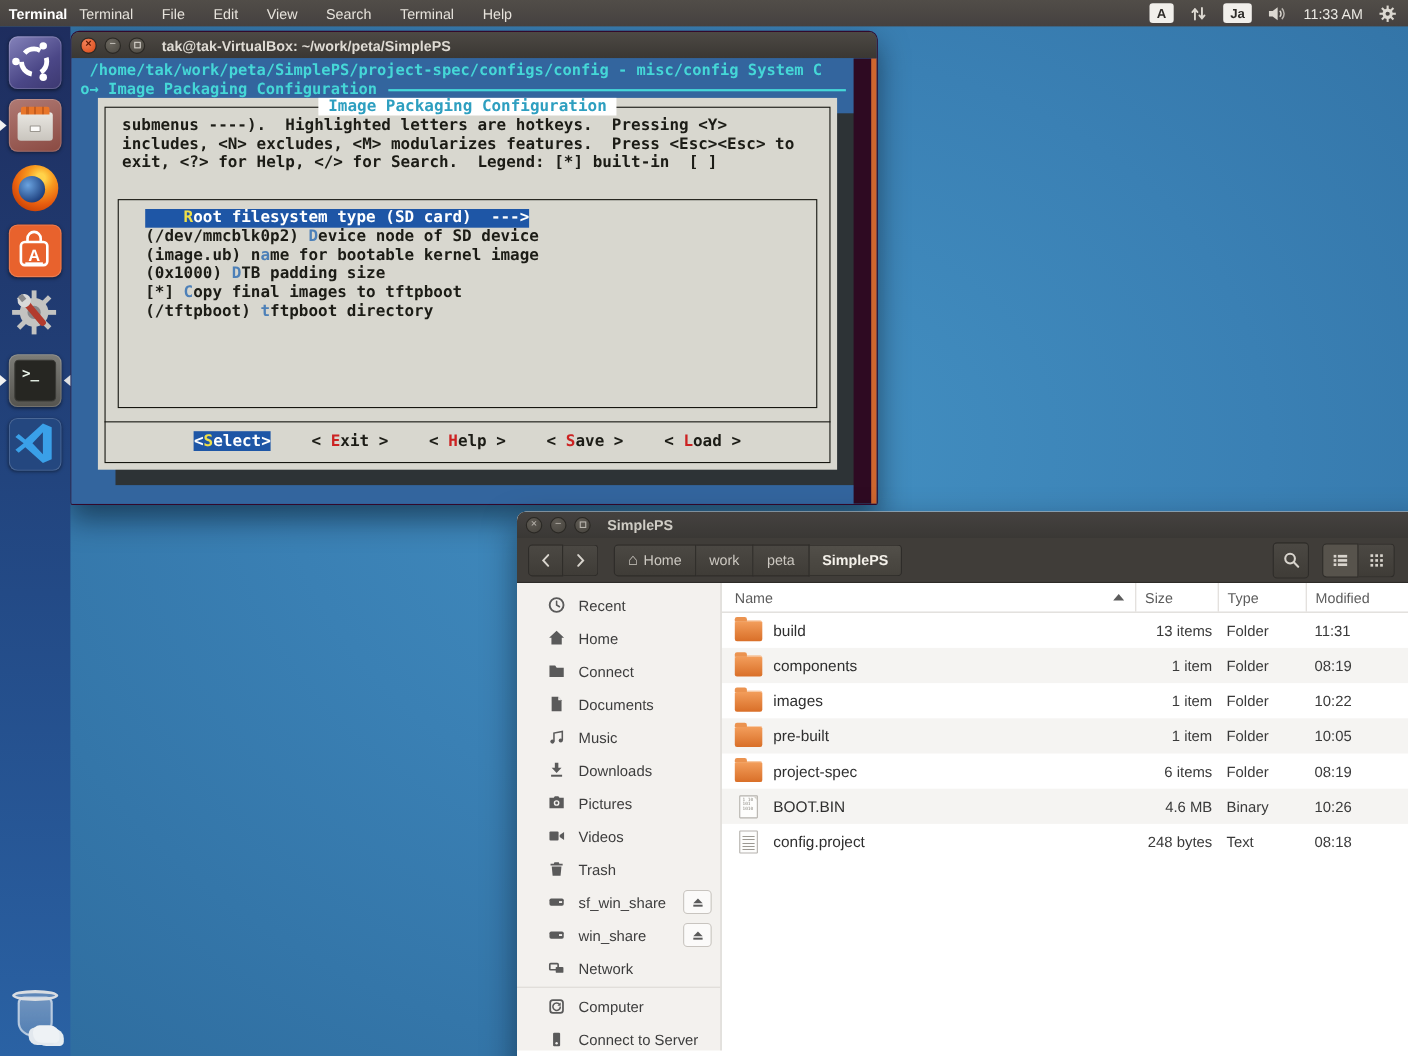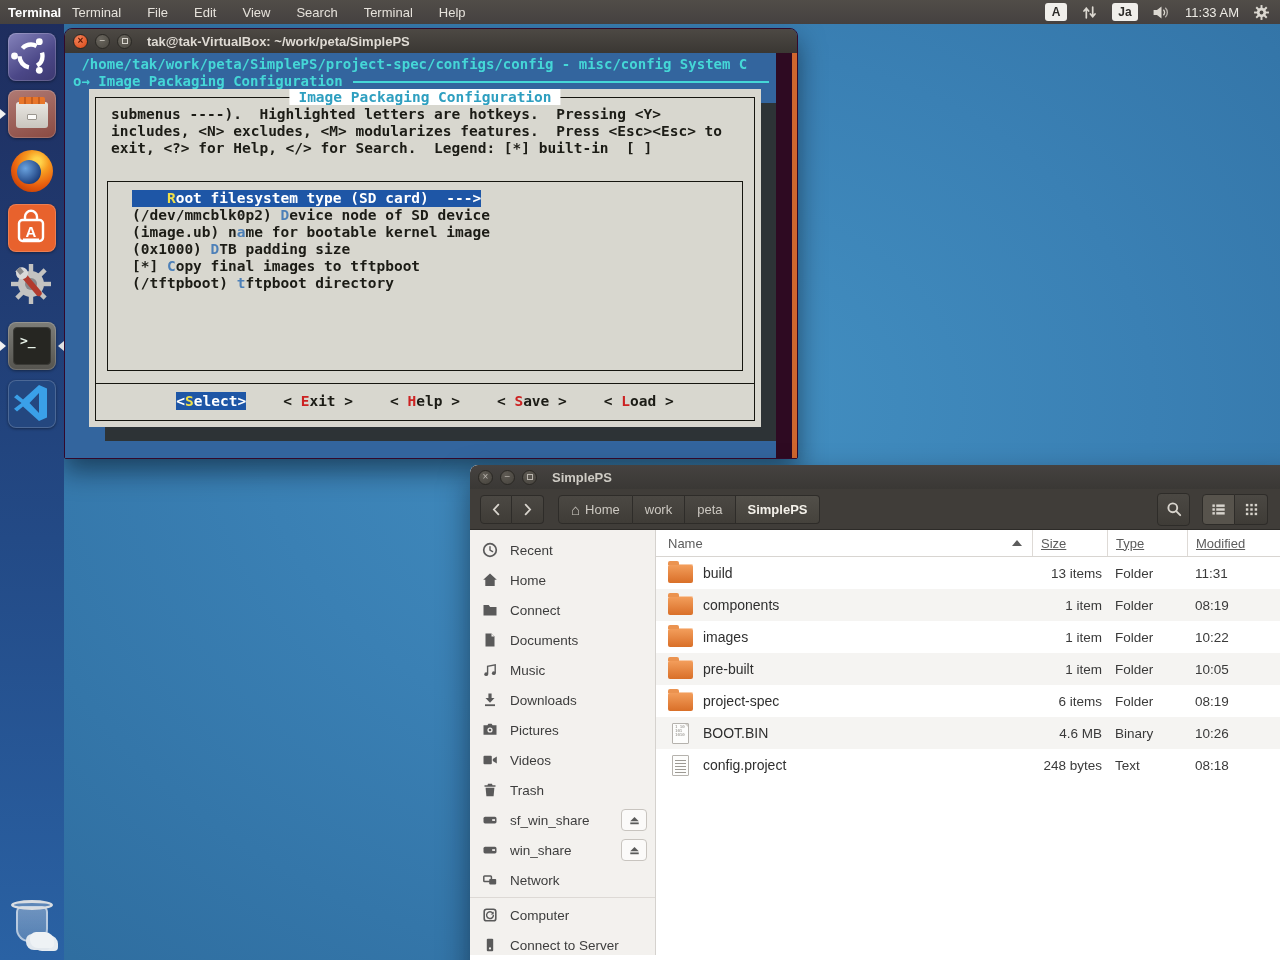--- a/index.html
+++ b/index.html
@@ -114,35 +114,35 @@
   .tb-right{margin-left:auto;display:flex;align-items:center;gap:12px;}
   .search-btn{width:33px;height:33px;border-radius:4px;}
   .view-group{display:flex;}
   .view-group .tb-btn{width:33px;height:31px;}
   .view-group .tb-btn:first-child{border-radius:4px 0 0 4px;}
   .view-group .tb-btn:last-child{border-radius:0 4px 4px 0;border-left:none;}
   .tb-btn.active{background:#57534c;}
 
   .fm-main{display:flex;height:425px;}
   .fm-sidebar{width:186px;background:#f3f1ee;border-right:1px solid #d5d2ce;padding-top:5px;overflow:hidden;position:relative;}
-  .sb-item{height:30px;display:flex;align-items:center;padding-left:12px;gap:12px;font-size:13.5px;color:#3d3d3d;position:relative;}
+  .sb-item{height:30px;display:flex;align-items:center;padding-left:28px;gap:12px;font-size:13.5px;color:#3d3d3d;position:relative;}
   .sb-item svg{flex:0 0 auto;color:#5a5a5a;}
   .sb-sep{height:1px;background:#ddd9d5;margin:2px 0;}
   .eject-btn{position:absolute;right:8px;top:4px;width:26px;height:22px;background:#fbfaf9;border:1px solid #c8c4bf;border-radius:4px;
     display:flex;align-items:center;justify-content:center;color:#5a5a5a;}
 
   .fm-files{flex:1;background:#fff;display:flex;flex-direction:column;}
   .f-header{height:27px;display:flex;align-items:center;border-bottom:1px solid #d8d5d1;font-size:13px;color:#5c5c5c;}
   .f-row{height:32px;display:flex;align-items:center;font-size:13.5px;color:#3a3a3a;}
   .f-row:nth-child(odd){background:#f5f4f2;}
   .col-name{width:376px;display:flex;align-items:center;padding-left:12px;gap:10px;}
   .col-size{width:75px;text-align:right;padding-right:5px;}
   .col-type{width:80px;padding-left:8px;}
   .col-mod{flex:1;padding-left:8px;}
-  .f-header .col-size,.f-header .col-type,.f-header .col-mod{border-left:1px solid #dedad6;height:100%;display:flex;align-items:center;text-decoration:underline;}
+  .f-header .col-size,.f-header .col-type,.f-header .col-mod{border-left:1px solid #dedad6;height:100%;display:flex;align-items:center;}
   .f-header .col-size{justify-content:flex-start;padding-left:8px;text-align:left;}
   .sort-arrow{margin-left:auto;margin-right:10px;width:0;height:0;border-left:5px solid transparent;border-right:5px solid transparent;border-bottom:6px solid #5c5c5c;}
   .f-row .col-name{font-size:14px;color:#2f2f2f;}
   .fname-icon-folder{width:25px;height:19px;border-radius:2px;position:relative;
     background:linear-gradient(#f4a05e,#d96f28);box-shadow:inset 0 1px 0 rgba(255,255,255,.45);}
   .fname-icon-folder::before{content:"";position:absolute;left:0;top:-3px;width:11px;height:4px;border-radius:2px 2px 0 0;background:#eb9350;}
   .doc-icon{width:17px;height:21px;background:#fdfdfc;border:1px solid #b5b2ad;border-radius:1px;position:relative;overflow:hidden;margin:0 4px;}
   .doc-icon.binary::after{content:"1 10 101 1010";position:absolute;left:2px;top:1px;width:10px;font-size:4px;line-height:4px;color:#8a8781;font-family:"DejaVu Sans Mono",monospace;word-wrap:break-word;}
   .doc-icon.text::after{content:"";position:absolute;left:2px;right:2px;top:4px;height:13px;
     background:repeating-linear-gradient(#9c9993 0 1px, transparent 1px 3px);}

